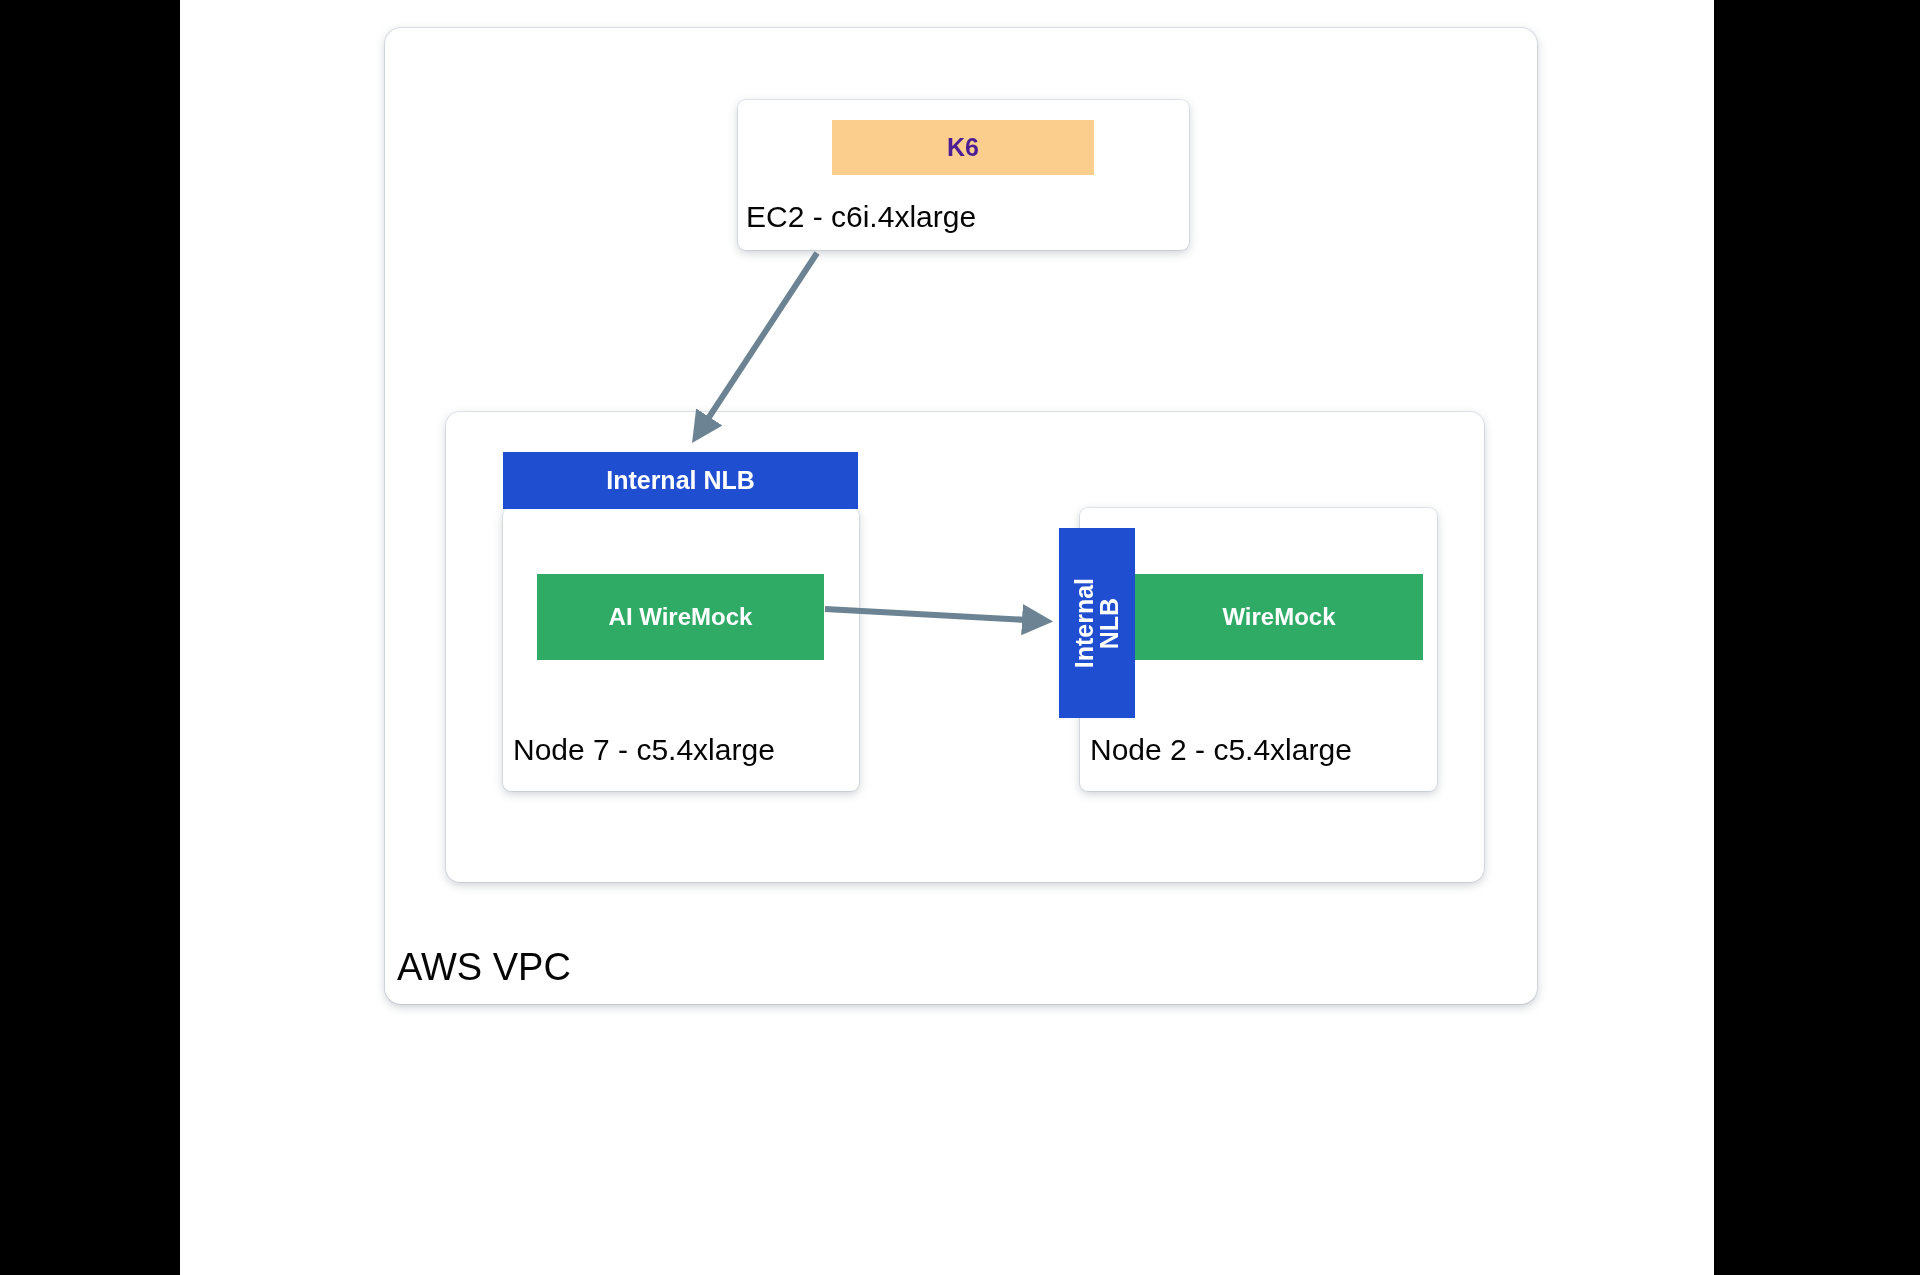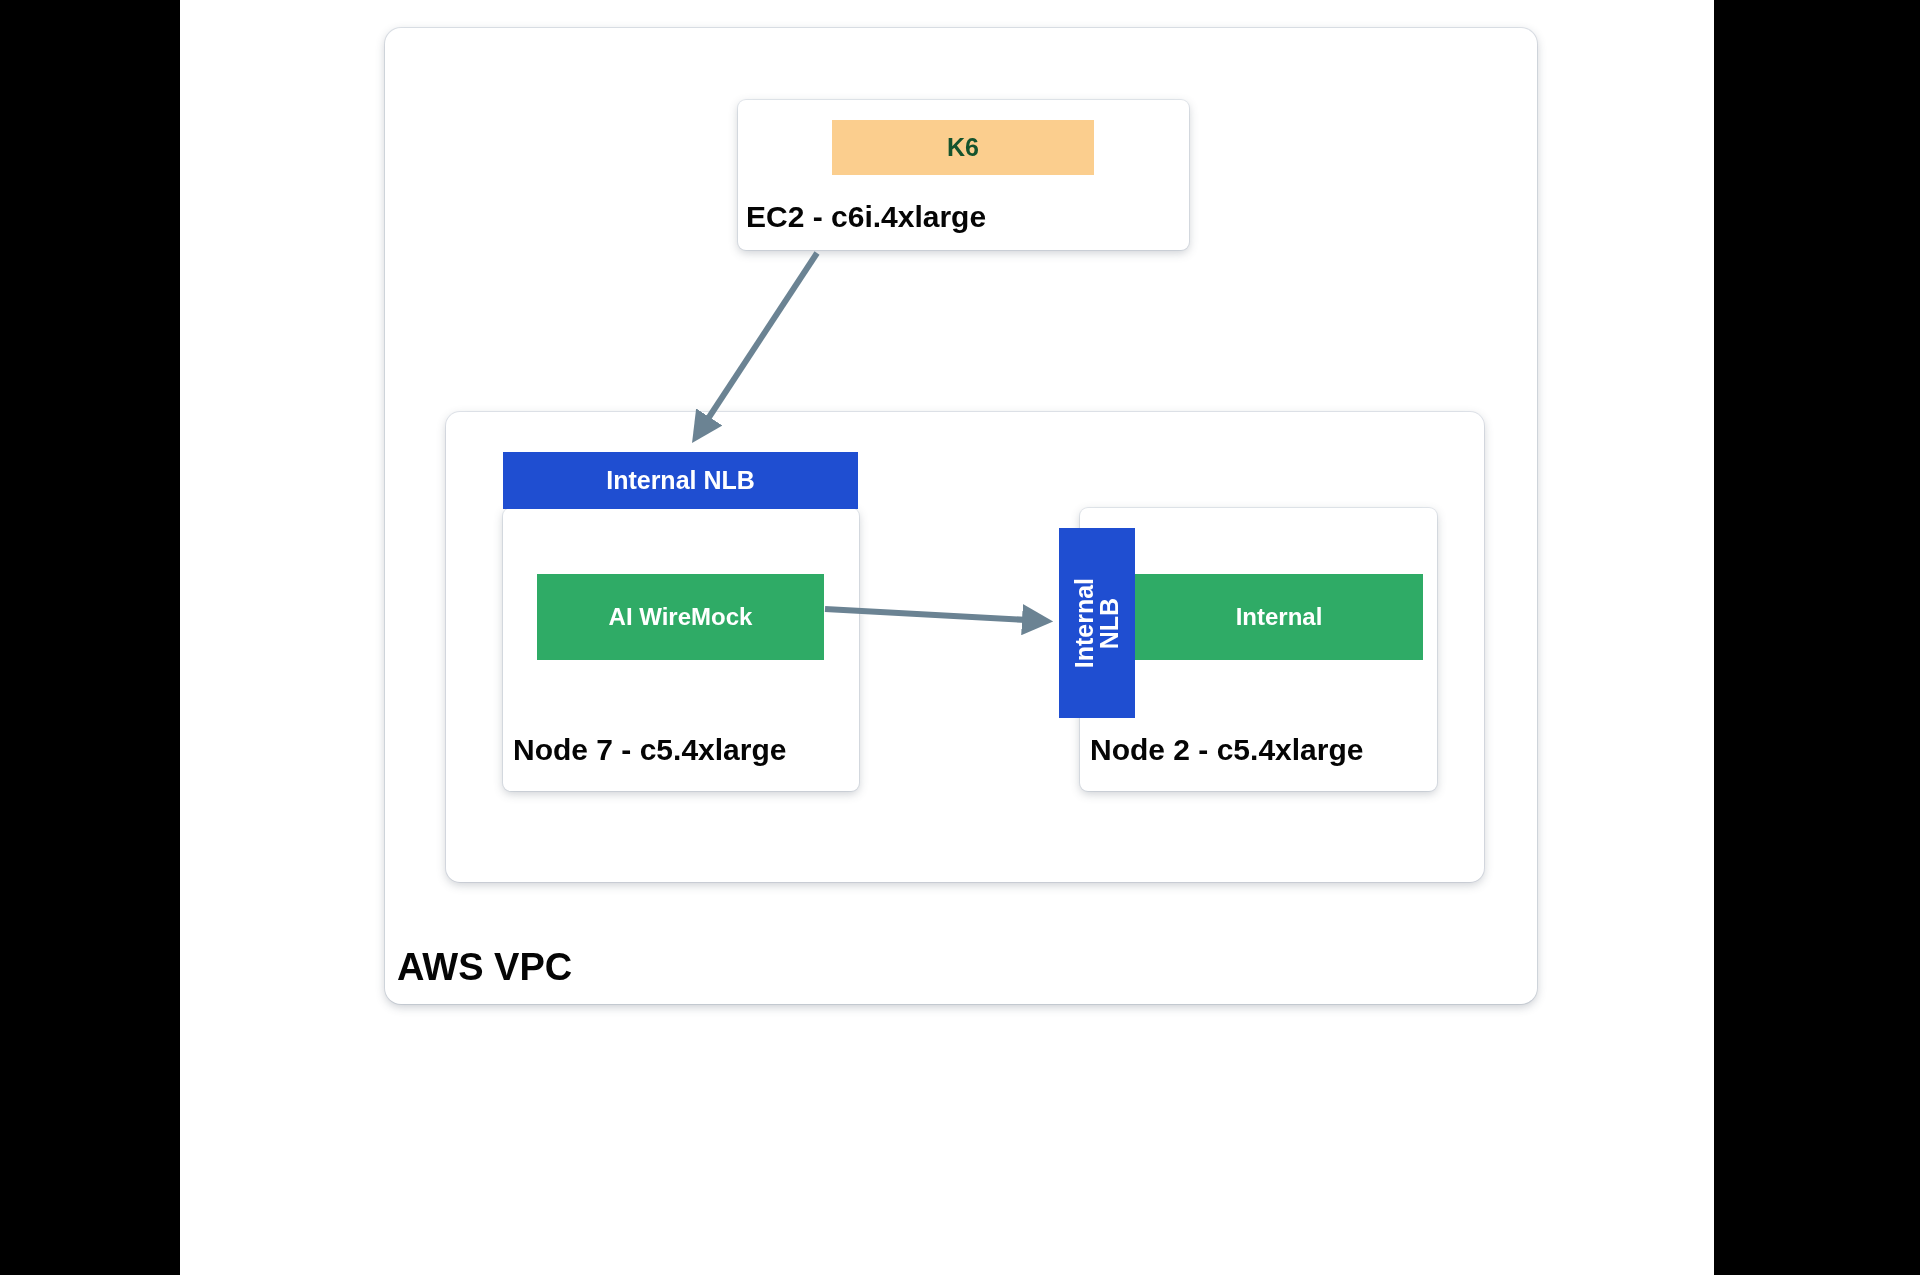--- a/index.html
+++ b/index.html
@@ -93,21 +93,21 @@
     left: 652px;
     top: 120px;
     width: 262px;
     height: 55px;
     background: #fbce8e;
     display: flex;
     align-items: center;
     justify-content: center;
     font-size: 25px;
     font-weight: bold;
-    color: #14532d;
+    color: #4c1d95;
   }
 
   .nlb-h-block {
     position: absolute;
     left: 323px;
     top: 452px;
     width: 355px;
     height: 57px;
     background: #1f4ed1;
     display: flex;
@@ -167,21 +167,21 @@
     align-items: center;
     justify-content: center;
     font-size: 24px;
     font-weight: bold;
     color: #ffffff;
   }
 
   
   .label {
     position: absolute;
-    font-weight: bold;
+    font-weight: normal;
     color: #050505;
     white-space: nowrap;
   }
   .label-ec2      { left: 566px; top: 200px;  font-size: 30px; }
   .label-node1    { left: 333px; top: 733px;  font-size: 30px; }
   .label-node2    { left: 910px; top: 733px;  font-size: 30px; }
   .label-eks      { left: 277px; top: 833px;  font-size: 30px; }
   .label-vpc      { left: 217px; top: 946px;  font-size: 38px; }
 
   
@@ -208,21 +208,21 @@
     <div class="label label-ec2">EC2 - c6i.4xlarge</div>
 
     <div class="eks-box"></div>
 
     <div class="node1-card"></div>
     <div class="nlb-h-block">Internal NLB</div>
     <div class="ai-gw-block">AI WireMock</div>
     <div class="label label-node1">Node 7 - c5.4xlarge</div>
 
     <div class="node2-card"></div>
-    <div class="wiremock-block">Internal</div>
+    <div class="wiremock-block">WireMock</div>
     <div class="nlb-v-block">
       <span class="vtext">Internal
 NLB</span>
     </div>
     <div class="label label-node2">Node 2 - c5.4xlarge</div>
 
     <div class="label label-vpc">AWS VPC</div>
 
     <svg id="arrow-layer" viewBox="0 0 1534 1275" width="1534" height="1275">
       <defs>

